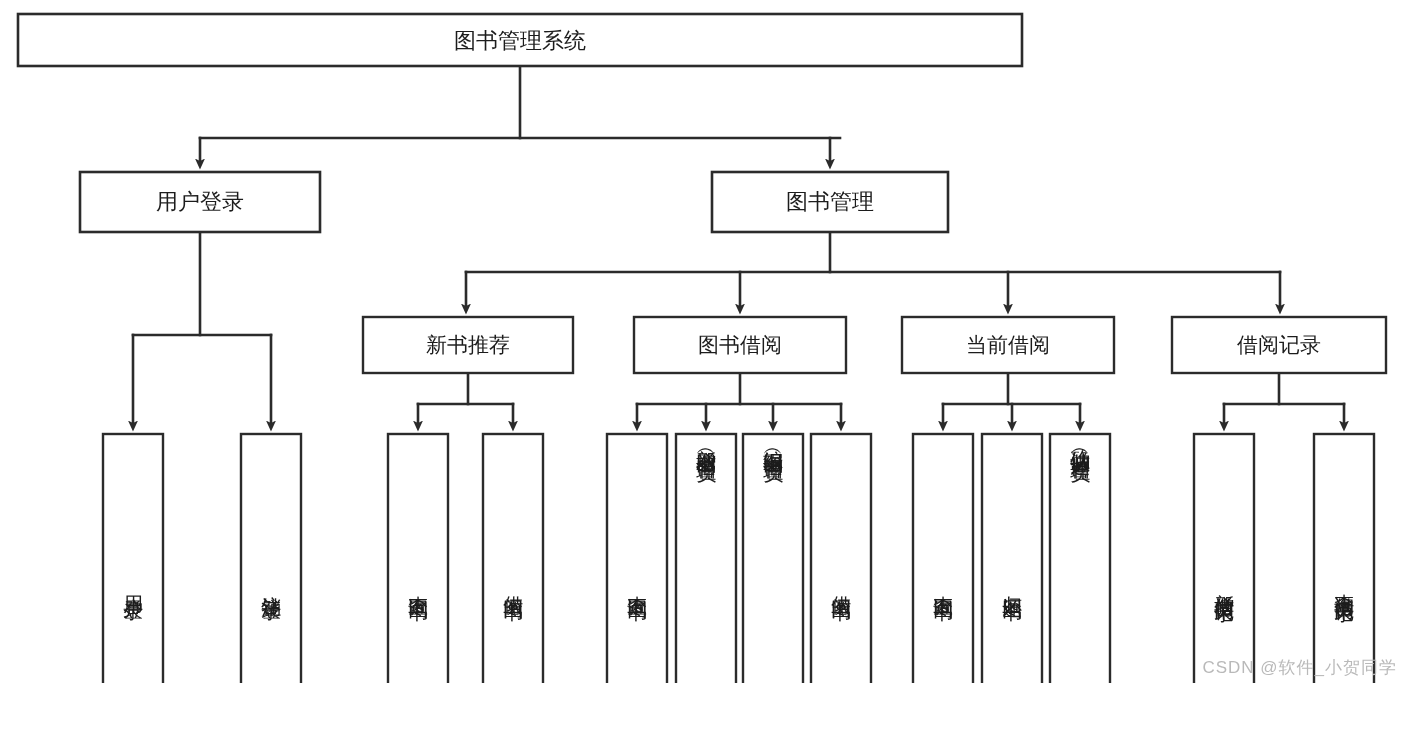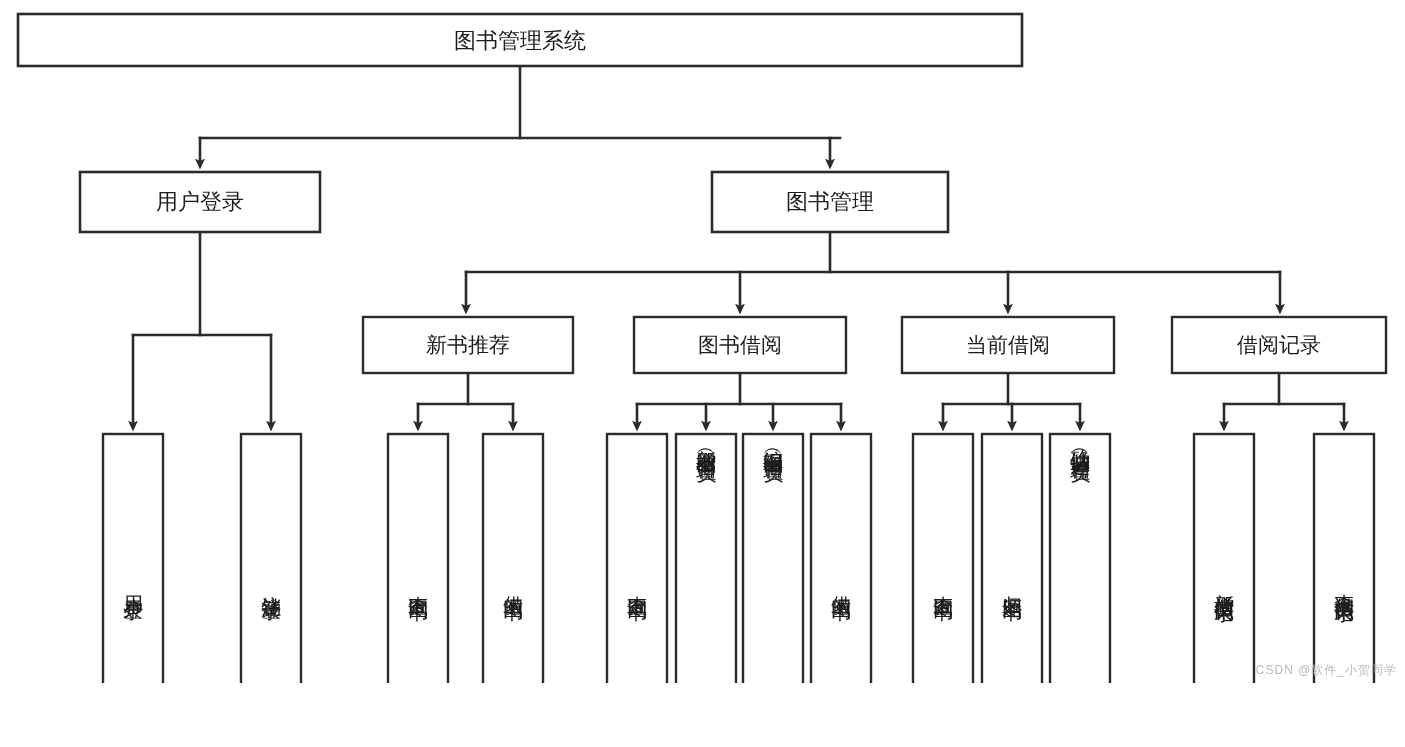--- a/index.html
+++ b/index.html
@@ -71,21 +71,21 @@
     line-height: 1.18;
     letter-spacing: 2px;
     color: #1c1c1c;
     white-space: nowrap;
   }
   .watermark {
     position: absolute;
     right: 8px;
     bottom: 4px;
     font-family: "Liberation Sans", "DejaVu Sans", sans-serif;
-    font-size: 12px;
+    font-size: 17px;
     color: #b9b9b9;
     letter-spacing: 1px;
     white-space: nowrap;
     margin-left: 39px;
   }
 </style>
 </head>
 <body>
 
 <div id="diagram-root">

